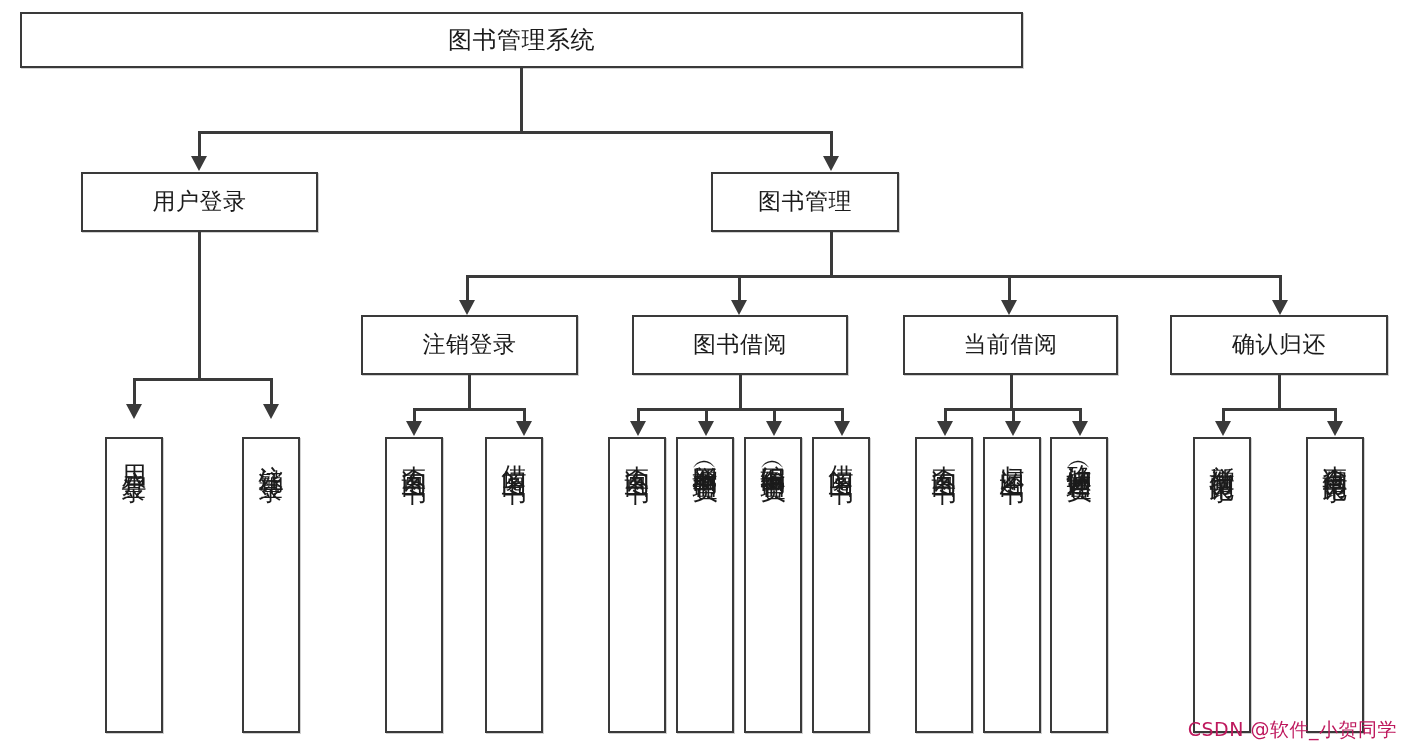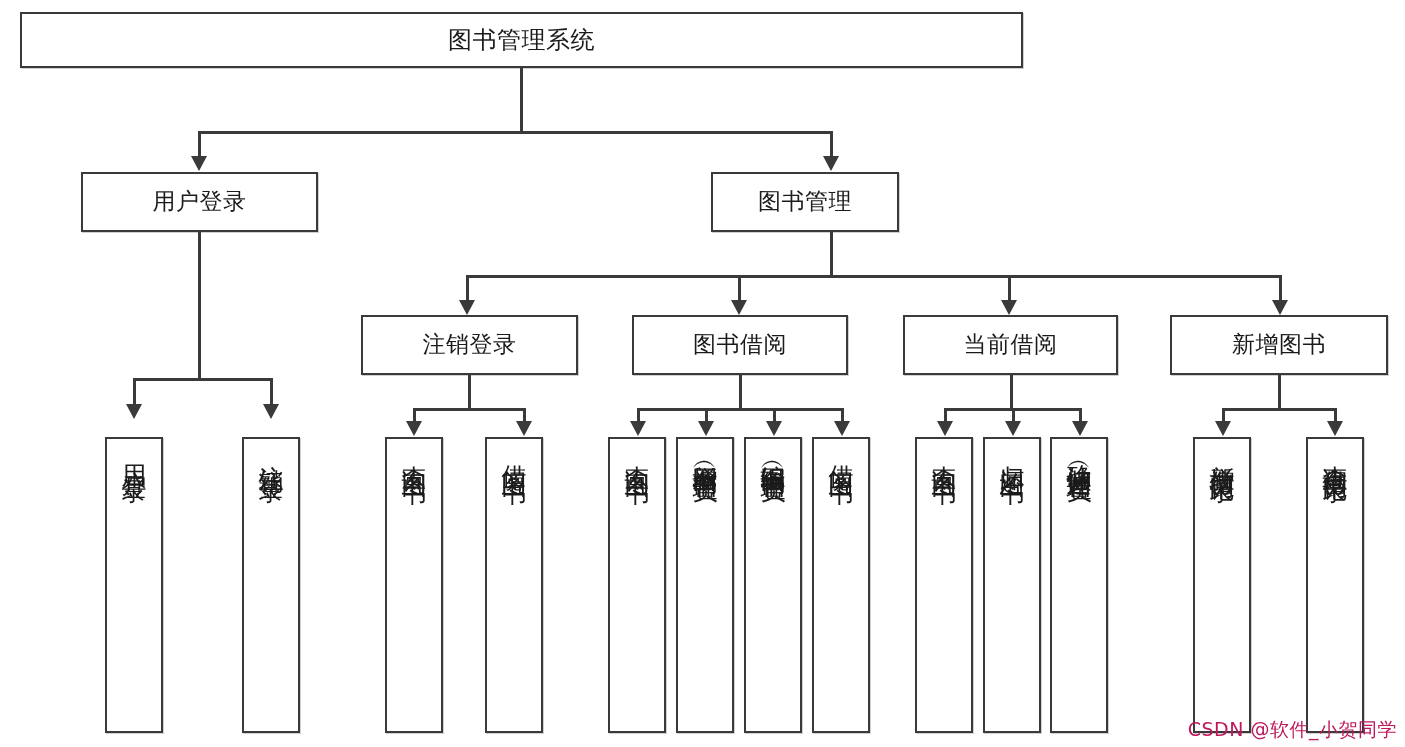--- a/index.html
+++ b/index.html
@@ -119,21 +119,21 @@
   <div class="node h-node" style="left:361px;top:315px;width:217px;height:60px;">
     <span class="label">注销登录</span>
   </div>
   <div class="node h-node" style="left:632px;top:315px;width:216px;height:60px;">
     <span class="label">图书借阅</span>
   </div>
   <div class="node h-node" style="left:903px;top:315px;width:215px;height:60px;">
     <span class="label">当前借阅</span>
   </div>
   <div class="node h-node" style="left:1170px;top:315px;width:218px;height:60px;">
-    <span class="label">新增图书</span>
+    <span class="label">确认归还</span>
   </div>
 
   <div class="ln v" style="left:468px;top:375px;height:35px;"></div>
   <div class="ln h" style="left:413px;top:408px;width:112px;"></div>
   <div class="ln v" style="left:413px;top:408px;height:18px;"></div>
   <div class="arrow" style="left:406px;top:421px;"></div>
   <div class="ln v" style="left:523px;top:408px;height:18px;"></div>
   <div class="arrow" style="left:516px;top:421px;"></div>
 
   <div class="ln v" style="left:739px;top:375px;height:35px;"></div>

